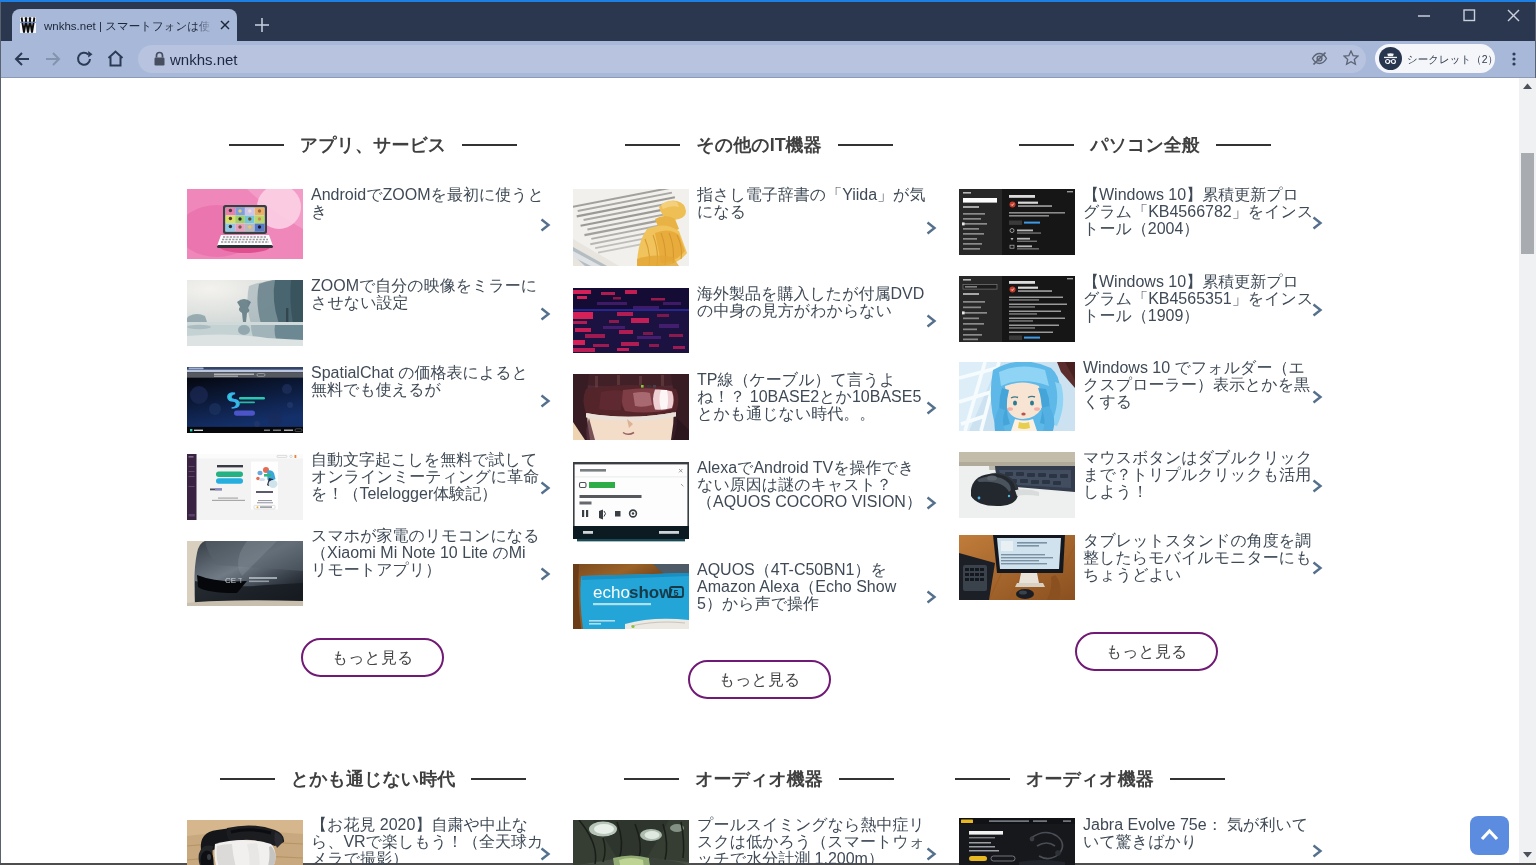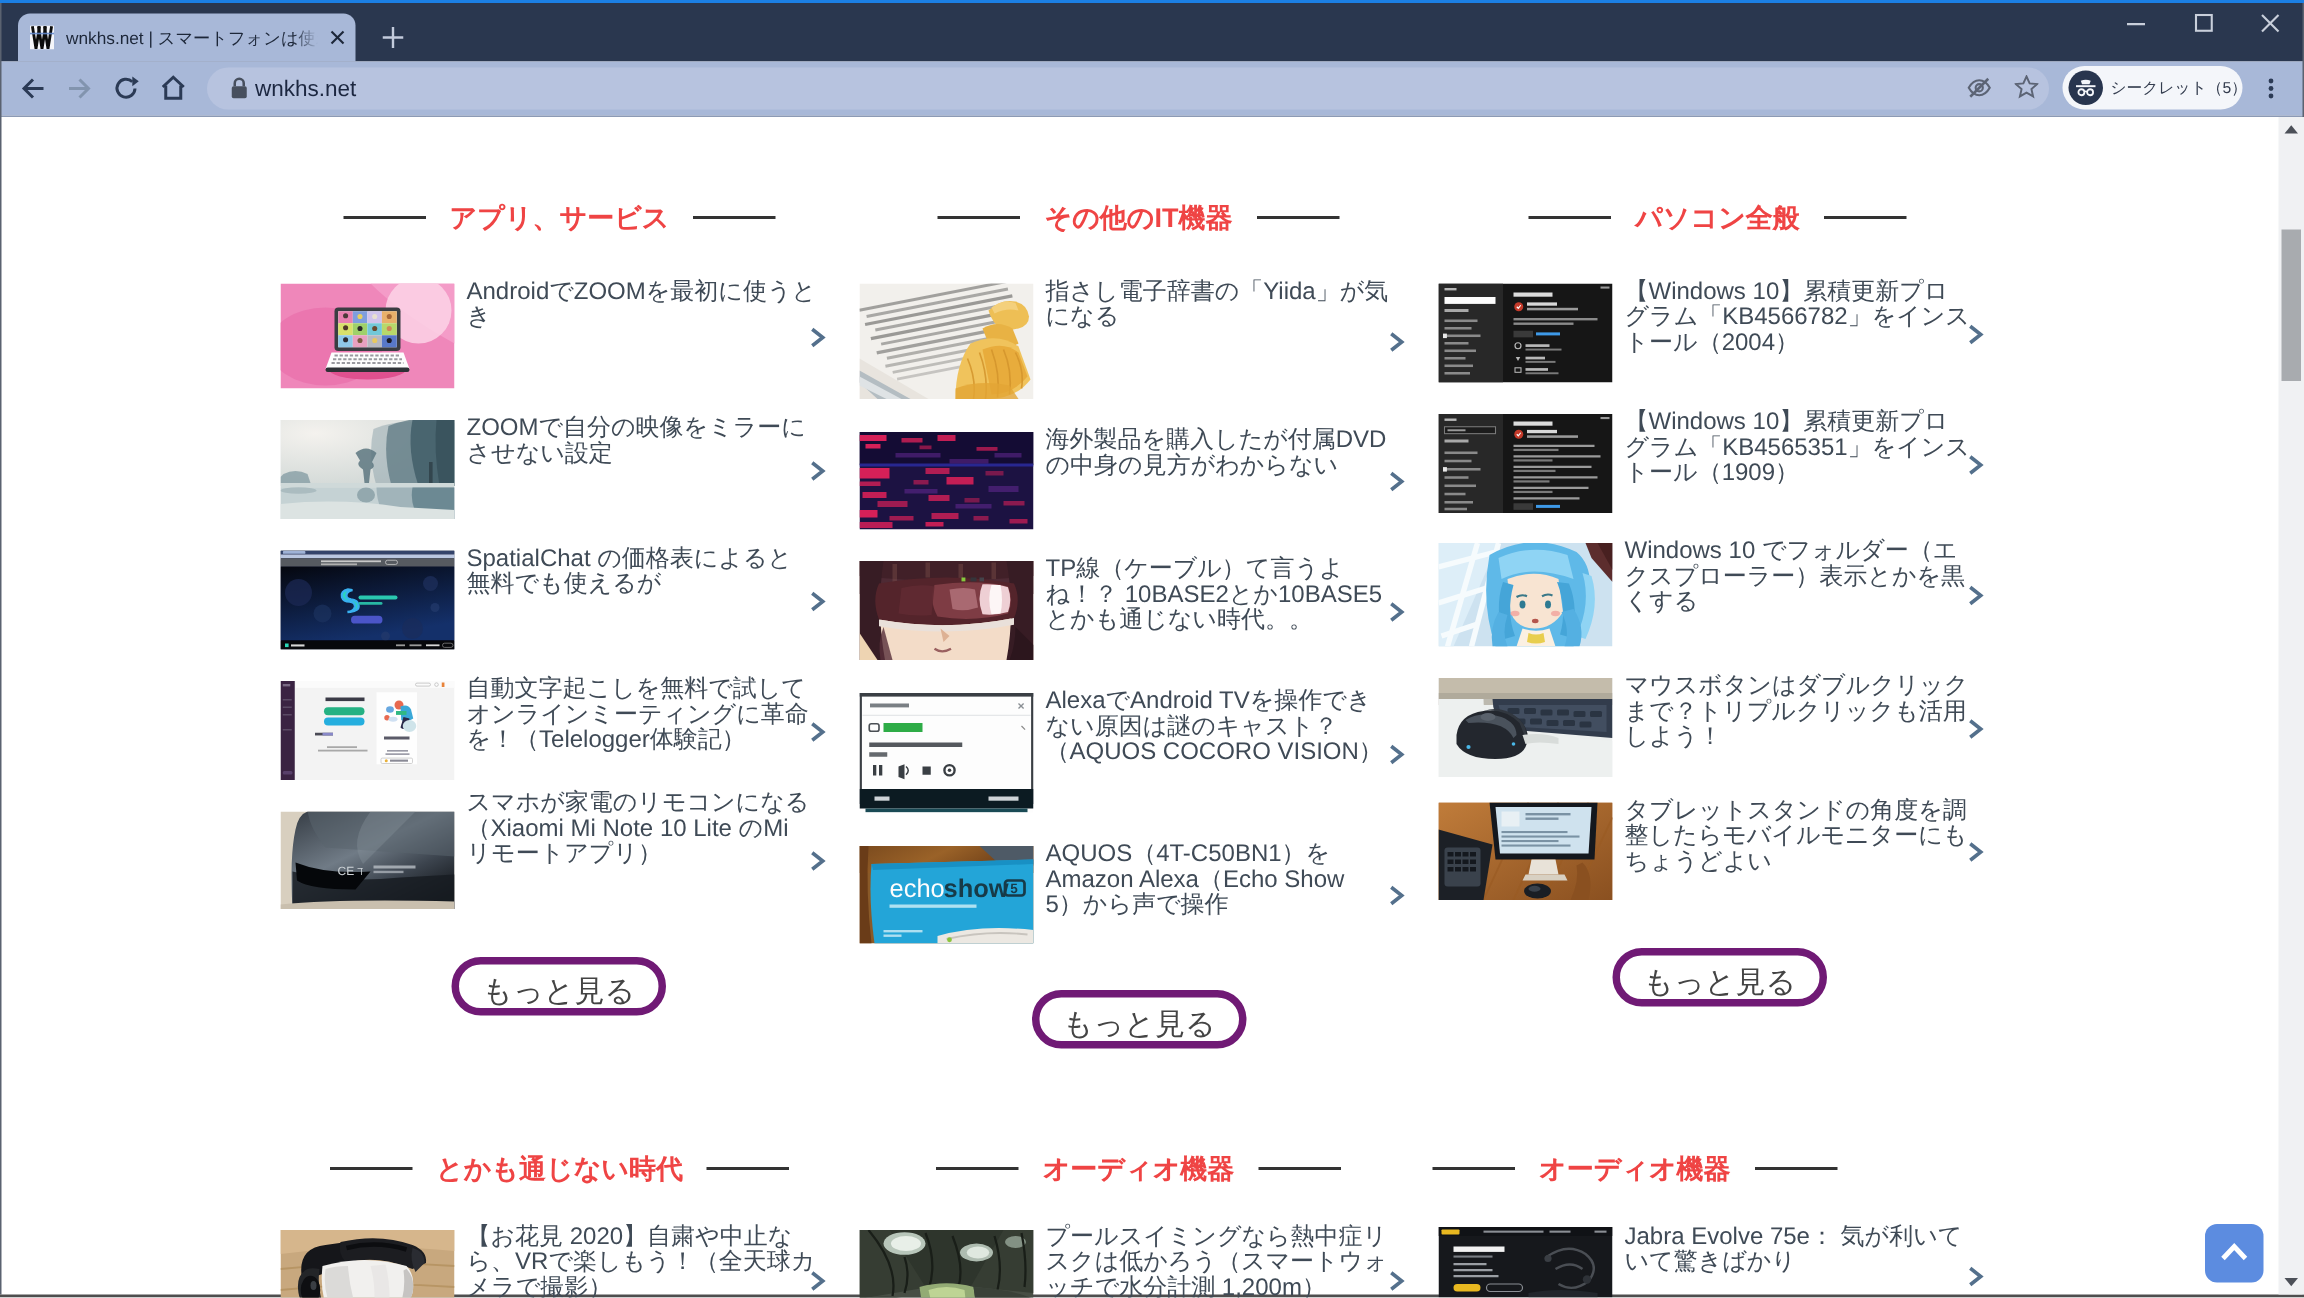--- a/index.html
+++ b/index.html
@@ -1,21 +1,21 @@
 <!DOCTYPE html>
 <html><head><meta charset="utf-8">
 <style>
 *{margin:0;padding:0;box-sizing:border-box}
 html,body{width:1536px;height:865px;overflow:hidden}
 body{font-family:"Liberation Sans",sans-serif;background:#fff;position:relative}
 .abs{position:absolute}
 .title{font-size:16px;line-height:17px;color:#3f4a56}
-.head{font-size:18px;font-weight:bold;color:#ef4444;white-space:nowrap}
+.head{font-size:18px;font-weight:bold;color:#404040;white-space:nowrap}
 .hline{display:inline-block;width:55px;height:2px;background:#333;vertical-align:middle}
-.morebtn{position:absolute;width:143px;height:39px;border:5px solid #701a75;border-radius:20px;background:#fff;color:#444;font-size:20px;text-align:center;line-height:36px}
+.morebtn{position:absolute;width:143px;height:39px;border:2px solid #701a75;border-radius:20px;background:#fff;color:#444;font-size:16px;text-align:center;line-height:36px}
 .chev{position:absolute;width:12px;height:14px}
 .thumb{position:absolute;overflow:hidden}
 </style></head><body>
 
 <div class="abs" style="left:0;top:0;width:1536px;height:2px;background:#1b7fe4"></div>
 <div class="abs" style="left:0;top:2px;width:1536px;height:39px;background:#2a374f"></div>
 <div class="abs" style="left:0;top:41px;width:1536px;height:36px;background:#a8b8d8"></div>
 <div class="abs" style="left:0;top:77px;width:1536px;height:1px;background:#8c9ab5"></div>
 <div class="abs" style="left:0;top:2px;width:1px;height:861px;background:#5a6270"></div>
 <div class="abs" style="left:1535px;top:2px;width:1px;height:861px;background:#5a6270"></div>
@@ -100,21 +100,21 @@
 <div class="abs" style="left:1379px;top:47px;width:23px;height:23px;background:#28354e;border-radius:50%"></div>
 <svg class="abs" style="left:1383px;top:51px" width="15" height="15" viewBox="0 0 15 15">
     <g fill="#f4f6fa">
       <path d="M4.2 2.8 Q7.5 1.6 10.8 2.8 L10 5.2 H5 Z"></path>
       <rect x="1" y="5.8" width="13" height="1.3"></rect>
       <circle cx="4.6" cy="10.5" r="2" fill="none" stroke="#f4f6fa" stroke-width="1.2"></circle>
       <circle cx="10.4" cy="10.5" r="2" fill="none" stroke="#f4f6fa" stroke-width="1.2"></circle>
       <path d="M6.6 10.2 Q7.5 9.6 8.4 10.2" fill="none" stroke="#f4f6fa" stroke-width="1"></path>
     </g>
   </svg>
-<div class="abs" style="left:1407px;top:49px;width:88px;height:20px;overflow:hidden;font-size:10.5px;line-height:20px;color:#333c4e;white-space:nowrap">シークレット（5）</div>
+<div class="abs" style="left:1407px;top:49px;width:88px;height:20px;overflow:hidden;font-size:10.5px;line-height:20px;color:#333c4e;white-space:nowrap">シークレット（2）</div>
 <svg class="abs" style="left:1510px;top:52px" width="8" height="14" viewBox="0 0 8 14">
     <g fill="#2b3a55">
       <circle cx="4" cy="2" r="1.6"></circle>
       <circle cx="4" cy="7" r="1.6"></circle>
       <circle cx="4" cy="12" r="1.6"></circle>
     </g>
   </svg>
 <div class="abs" style="left:1519px;top:78px;width:17px;height:785px;background:#f0f1f3"></div>
 <svg class="abs" style="left:1519px;top:78px" width="17" height="17" viewBox="0 0 17 17">
     <path d="M8.5 5.5 L13 11 H4 Z" fill="#4c5058"></path>

